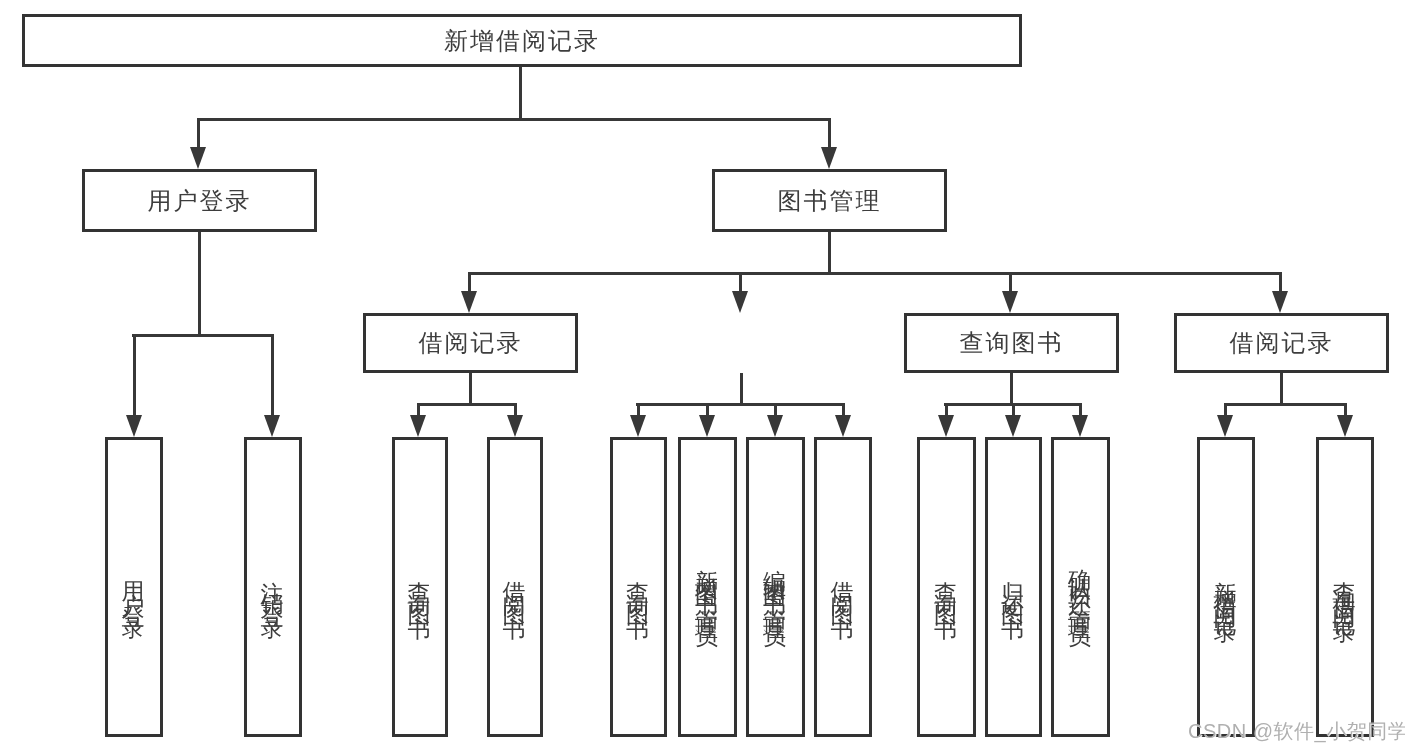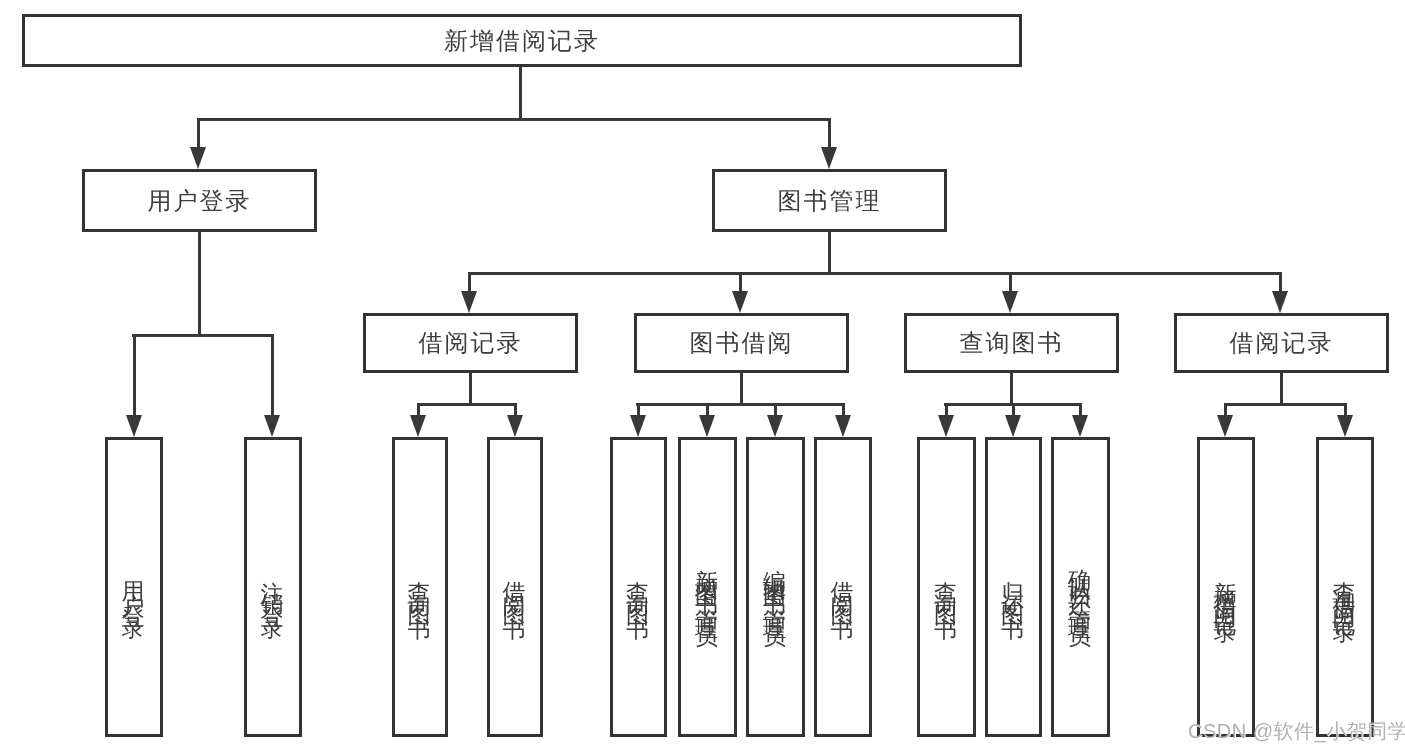--- a/index.html
+++ b/index.html
@@ -93,21 +93,20 @@
   <div class="head" style="left:1217px;top:415px;"></div>
   <div class="line" style="left:1344px;top:403px;width:3px;height:12px;"></div>
   <div class="head" style="left:1337px;top:415px;"></div>
 
   <div class="box hbox" style="left:22px;top:14px;width:1000px;height:53px;">新增借阅记录</div>
 
   <div class="box hbox" style="left:82px;top:169px;width:235px;height:63px;">用户登录</div>
   <div class="box hbox" style="left:712px;top:169px;width:235px;height:63px;">图书管理</div>
 
   <div class="box hbox" style="left:363px;top:313px;width:215px;height:60px;">借阅记录</div>
-  <div class="box hbox" style="left:634px;top:313px;width:215px;height:60px;">图书借阅</div>
   <div class="box hbox" style="left:904px;top:313px;width:215px;height:60px;">查询图书</div>
   <div class="box hbox" style="left:1174px;top:313px;width:215px;height:60px;">借阅记录</div>
 
   <div class="box vbox ls12" style="left:105px;top:437px;width:58px;height:300px;">用户登录</div>
   <div class="box vbox ls12" style="left:244px;top:437px;width:58px;height:300px;">注销登录</div>
 
   <div class="box vbox ls12" style="left:392px;top:437px;width:56px;height:300px;">查询图书</div>
   <div class="box vbox ls12" style="left:487px;top:437px;width:56px;height:300px;">借阅图书</div>
 
   <div class="box vbox ls12" style="left:610px;top:437px;width:57px;height:300px;">查询图书</div>

